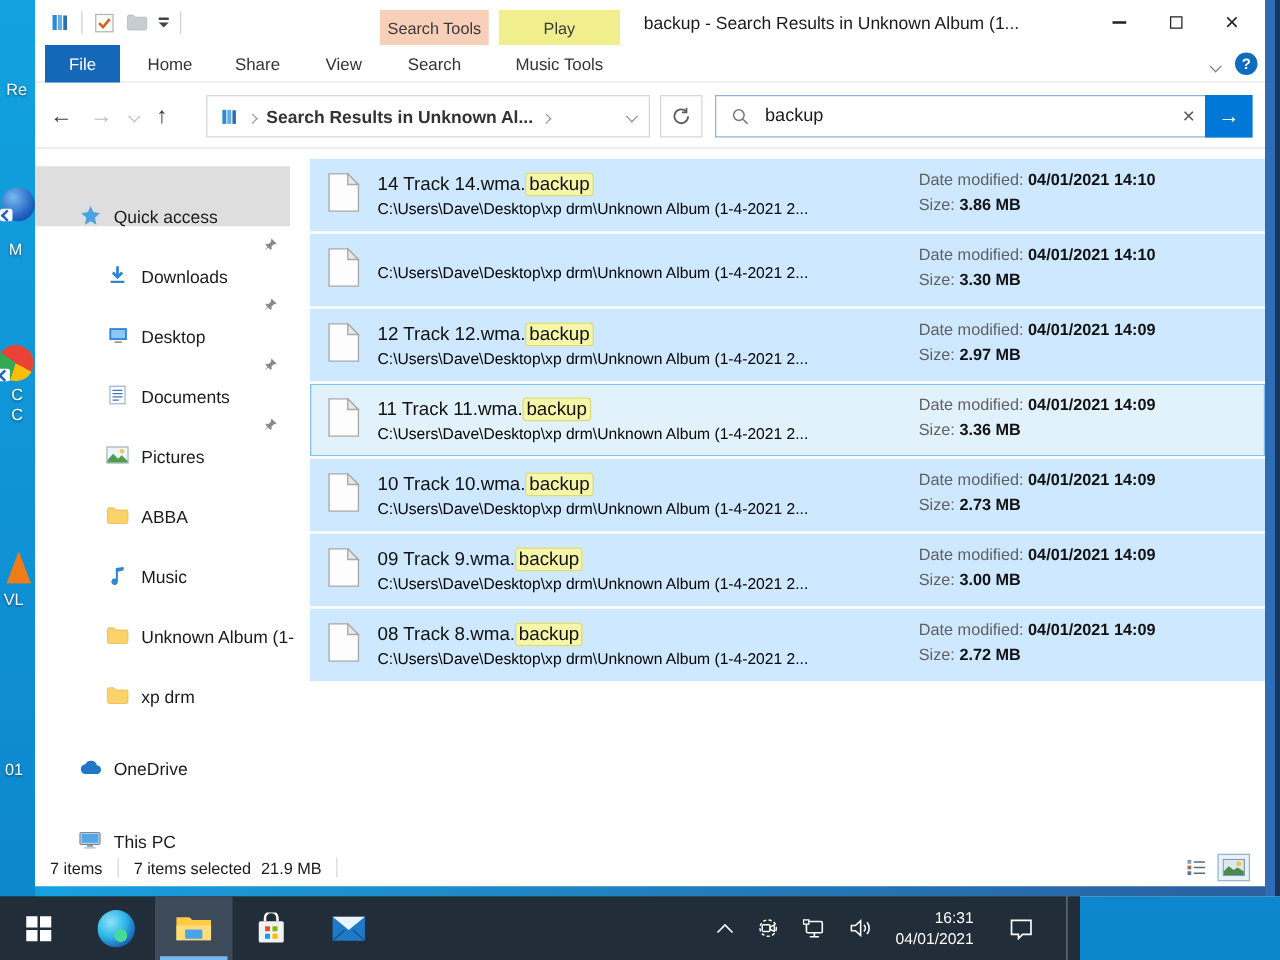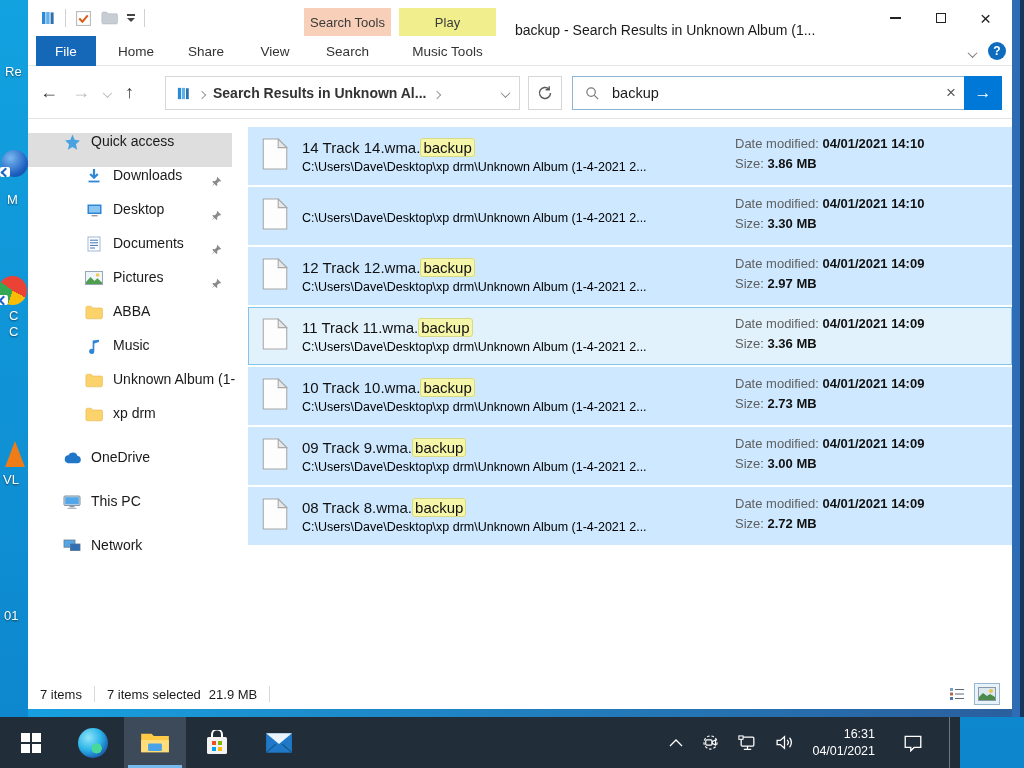--- a/index.html
+++ b/index.html
@@ -34,21 +34,21 @@
   .qat { position:absolute; left:12px; top:0; height:36px; display:flex; align-items:center; gap:9px; }
   .qat svg { display:block; }
   .qat .sep { width:1px; height:18px; background:#d0d0d0; }
   .qat-caret { display:flex; flex-direction:column; align-items:center; gap:2px; }
   .qat-caret .bar { width:8px; height:1.5px; background:#444; }
   .qat-caret .tri { width:0; height:0; border-left:4px solid transparent; border-right:4px solid transparent; border-top:4px solid #444; }
   .ctx-tab { position:absolute; top:8px; height:28px; display:flex; align-items:center; justify-content:center;
      font-size:13px; color:#3a3a3a; }
   .ctx-search { left:276px; width:87px; background:#f8cfb9; }
   .ctx-play { left:371px; width:97px; background:#f1ee8e; }
-  .win-title { position:absolute; left:487px; top:12px; height:36px; line-height:36px; font-size:14px; color:#1a1a1a; white-space:nowrap; }
+  .win-title { position:absolute; left:487px; top:0; height:36px; line-height:36px; font-size:14px; color:#1a1a1a; white-space:nowrap; }
   .caption-btns { position:absolute; right:4px; top:0; height:36px; display:flex; }
   .cap { width:45px; height:36px; display:flex; align-items:center; justify-content:center; color:#222; }
   .cap .minus { width:11px; height:1.5px; background:#222; }
   .cap .maxbox { width:10px; height:10px; border:1.2px solid #222; }
   .cap .x { font-size:19px; line-height:1; }
 
   
   .tabrow { position:relative; height:30px; flex:none; border-bottom:1px solid #e6e6e6; font-size:13.5px; color:#333; }
   .rtab { position:absolute; top:0; height:30px; display:flex; align-items:center; justify-content:center; }
   .rtab.file { left:8px; width:60px; background:#1568b8; color:#fff; }
@@ -77,21 +77,21 @@
   .search-box { position:absolute; left:544px; top:10px; width:430px; height:34px; border:1px solid #8ab6d4;
      display:flex; align-items:center; padding-left:12px; }
   .search-box input { border:none; outline:none; flex:1; font-size:14.5px; color:#1b1b1b; font-family:inherit; background:transparent; }
   .search-clear { width:26px; text-align:center; color:#5a5a5a; font-size:17px; }
   .search-go { width:38px; height:34px; margin:-1px -1px -1px 0; background:#0078d7; color:#fff;
      display:flex; align-items:center; justify-content:center; font-size:17px; }
 
   
   .content { flex:1; display:flex; min-height:0; }
   .sidebar { width:220px; flex:none; padding-top:14px; overflow:hidden; }
-  .side-item { position:relative; height:34px; display:flex; align-items:flex-start; gap:9px; font-size:14px; color:#1a1a1a;
+  .side-item { position:relative; height:48px; display:flex; align-items:flex-end; gap:9px; font-size:14px; color:#1a1a1a;
      width:204px; padding-left:34px; }
   .side-item.lv1 { padding-left:56px; }
   .side-item.sel { background:#dedede; }
   .side-item.gap { margin-top:10px; }
   .si-icon { width:20px; height:18px; flex:none; display:flex; align-items:center; justify-content:center; }
   .si-icon svg { display:block; }
   .si-label { white-space:nowrap; }
   .si-pin { position:absolute; right:10px; top:8px; }
 
   .filelist { flex:1; padding:8px 0 0 0; background:#fff; }
@@ -109,21 +109,21 @@
 
   
   .statusbar { height:30px; flex:none; display:flex; align-items:center; font-size:13px; color:#1a1a1a; padding:0 12px; }
   .statusbar .vsep { width:1px; height:16px; background:#d8d8d8; margin:0 12px; }
   .statusbar .gap8 { width:8px; }
   .statusbar .spacer { flex:1; }
   .viewbtn { width:26px; height:22px; display:flex; align-items:center; justify-content:center; margin-left:4px; }
   .viewbtn.active { border:1px solid #9ab6cc; background:#e8f2fa; }
 
   
-  .taskbar { position:absolute; left:0; bottom:0; width:960px; height:51px; background:#222d3a;
+  .taskbar { position:absolute; left:0; bottom:0; width:864px; height:51px; background:#222d3a;
      display:flex; align-items:stretch; }
   .tb-btn { width:62px; display:flex; align-items:center; justify-content:center; position:relative; }
   .tb-btn.active { background:#3d4a59; }
   .tb-btn.active::after { content:""; position:absolute; left:4px; right:4px; bottom:0; height:3px; background:#76b9ed; }
   .winlogo { display:grid; grid-template-columns:9px 9px; grid-template-rows:9px 9px; gap:2px; }
   .winlogo span { background:#fff; }
   .edge-ball { width:30px; height:30px; border-radius:50%;
      background:radial-gradient(circle at 62% 68%, #47d89a 0 18%, transparent 19%),
                 radial-gradient(circle at 35% 32%, #8fe4f8, #2bb3e8 45%, #1b62b4 75%, #0c3f86); }
   .tray { margin-left:auto; display:flex; align-items:center; gap:18px; padding-right:10px; }

